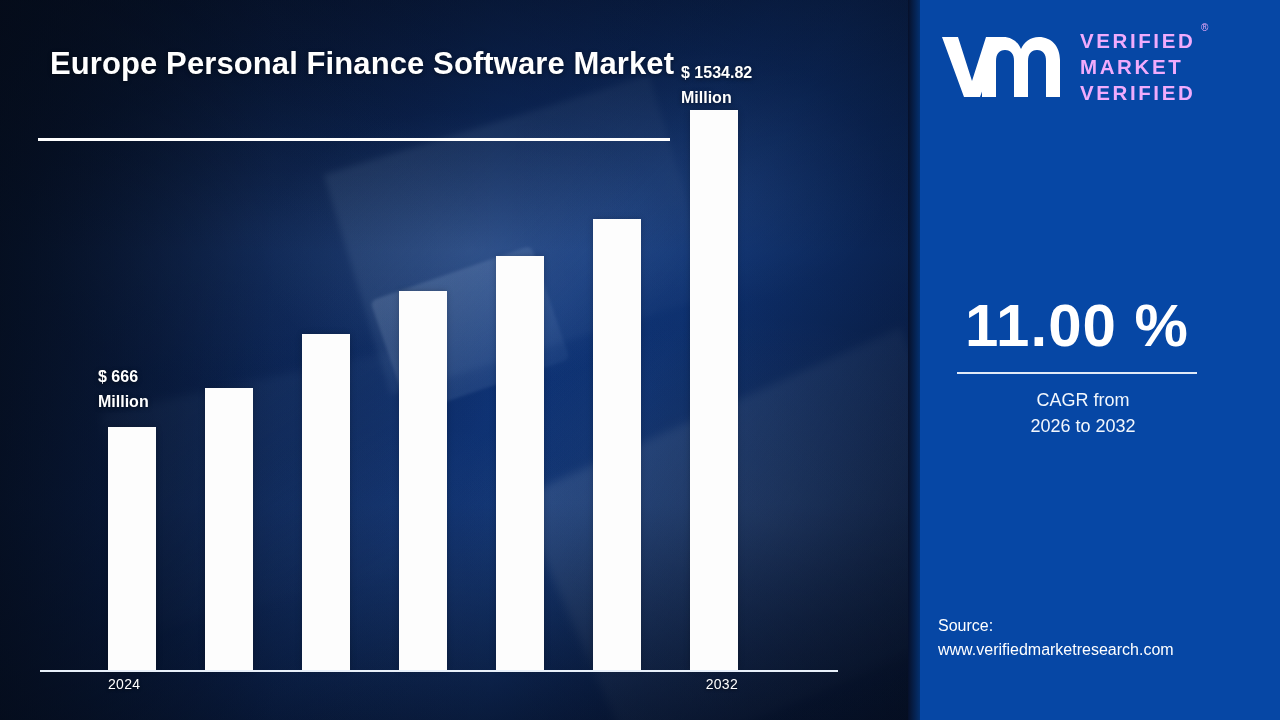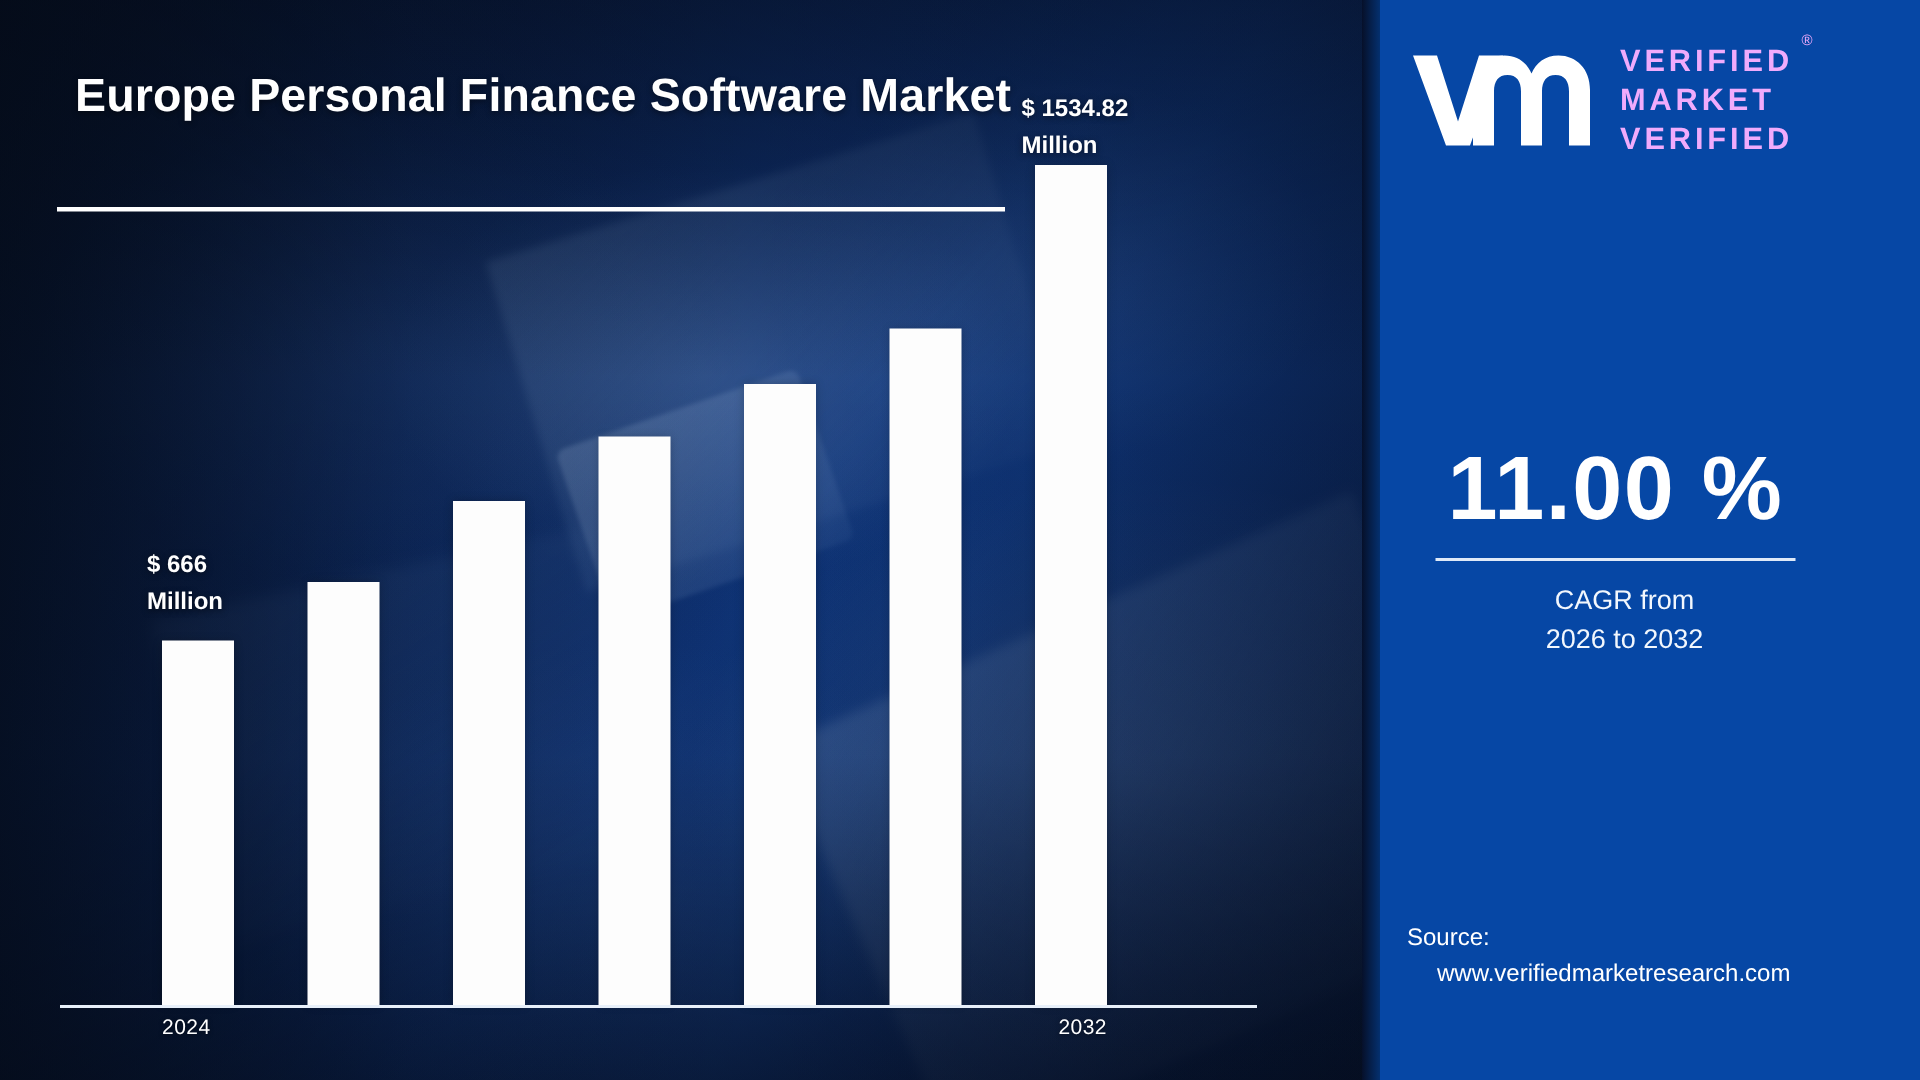--- a/index.html
+++ b/index.html
@@ -238,21 +238,21 @@
   #source-block {
     position: absolute;
     left: 18px;
     bottom: 58px;
     width: 340px;
     color: #ffffff;
     font-size: 16px;
     line-height: 1.5;
   }
   #source-label { display: block; }
-  #source-url { display: block; margin-left: 20px; }
+  #source-url { display: block; }
 </style>
 </head>
 <body>
 
 <div id="infographic">
 
   <div id="chart-panel">
 
     <div class="bg-photo"></div>
     <div class="bg-sheet-c"></div>

